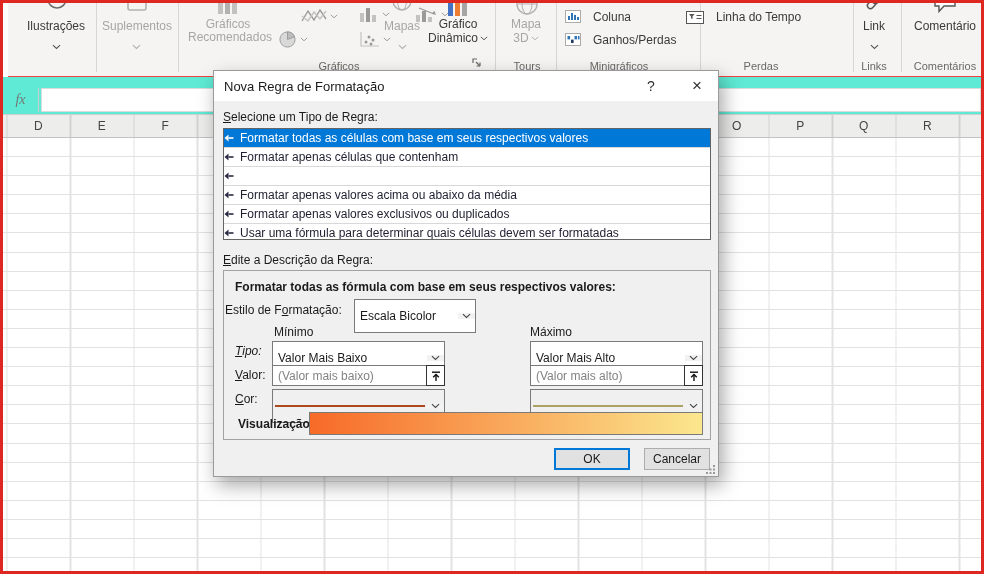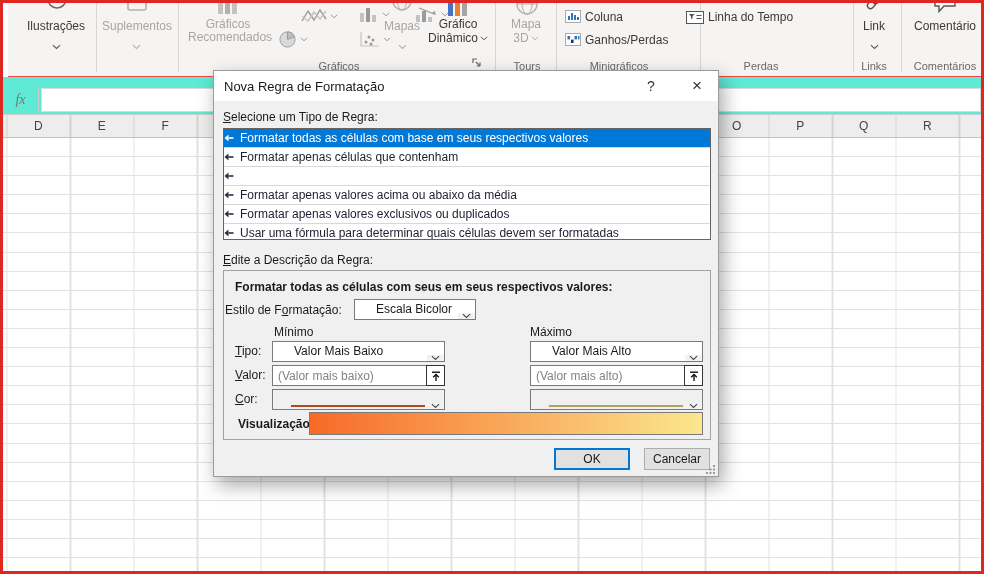--- a/index.html
+++ b/index.html
@@ -9,21 +9,21 @@
 
   
   .ribbon{position:absolute;left:8px;top:0;width:984px;height:76px;background:#f5f4f2;border-bottom:5px solid #ef4444;}
   .rb-divider{position:absolute;top:3px;bottom:4px;width:1px;background:#d8d6d4;}
   .big-btn{position:absolute;top:0;height:74px;text-align:center;}
   .big-btn .lbl{position:absolute;left:0;right:0;top:20px;line-height:13px;}
   .big-btn .lbl2{position:absolute;left:0;right:0;top:18px;line-height:13px;}
   .big-btn .chv{position:absolute;left:0;right:0;top:39px;}
   .disabled{color:#a8a6a4;}
   .grp-lbl{position:absolute;top:60px;font-size:11px;color:#6a6865;text-align:center;}
-  .small-btn{position:absolute;display:flex;align-items:center;gap:4px;height:17px;}
+  .small-btn{position:absolute;display:flex;align-items:center;gap:12px;height:17px;}
   .icon-cut{position:absolute;}
   .chev-inline{display:inline-block;vertical-align:1px;margin-left:2px;}
   .clu{position:absolute;display:flex;align-items:center;gap:3px;color:#9a9a9a;}
 
   
   .fbar{position:absolute;left:0;top:77px;width:984px;height:37px;background:#5eead4;border-bottom:1px solid #cfcfcf;}
   .fx-btn{position:absolute;left:3px;top:11px;width:35px;height:24px;border-right:1px solid #cccccc;
      display:flex;align-items:center;justify-content:center;color:#767676;
      font-family:"Liberation Serif",serif;font-style:italic;font-size:14px;}
   .f-input{position:absolute;left:41px;top:11px;right:3px;height:24px;background:#fff;border:1px solid #dadada;
@@ -55,21 +55,21 @@
   .listbox{position:absolute;left:9px;top:57px;width:488px;height:112px;background:#fff;border:1px solid #646464;box-sizing:border-box;overflow:hidden;}
   .li{position:relative;height:18px;line-height:18px;display:flex;align-items:center;gap:6px;
      color:#1e1e30;border-bottom:1px solid #d8d8d8;}
   .li:last-child{border-bottom:none;}
   .li .arr{display:flex;flex:0 0 auto;color:#2b2b45;}
   .li.sel{background:#0078d7;color:#fff;}
   .li.sel .arr{color:#fff;}
   .groupbox{position:absolute;left:9px;top:199px;width:488px;height:170px;background:#f0f0f0;border:1px solid #a2a2a2;box-sizing:border-box;}
   .g-label{position:absolute;font-size:12px;color:#1a1a1a;}
   .g-bold{font-weight:bold;}
-  .combo{position:absolute;height:21px;background:#fff;border:1px solid #7a7a7a;box-sizing:border-box;display:flex;align-items:flex-end;padding-left:16px;}
+  .combo{position:absolute;height:34px;background:#fff;border:1px solid #7a7a7a;box-sizing:border-box;display:flex;align-items:center;}
   .combo .val{flex:1;padding:0 5px;line-height:19px;white-space:nowrap;overflow:hidden;}
   .combo .dd{flex:0 0 17px;background:#f2f2f2;display:flex;align-items:center;justify-content:center;color:#444;}
   .vinput{position:absolute;height:21px;background:#fff;border:1px solid #7a7a7a;box-sizing:border-box;
      font-family:"Liberation Sans",sans-serif;font-size:12px;padding:0 5px;}
   .vinput::placeholder{color:#838383;}
   .refbtn{position:absolute;width:19px;height:21px;background:#fff;border:1px solid #333;box-sizing:border-box;
      display:flex;align-items:center;justify-content:center;}
   .swatch{margin:2px;flex:1;border:1px solid rgba(0,0,0,.3);}
   .preview-bar{position:absolute;left:85px;top:141px;width:394px;height:23px;border:1px solid #7a7a7a;box-sizing:border-box;}
   .d-btn{position:absolute;top:377px;height:22px;background:#e1e1e1;font-size:12px;color:#1a1a1a;
@@ -367,36 +367,36 @@
               <rect x="4.5" y="3.2" width="5" height="1.6" fill="currentColor"></rect>
             </svg>
           </span>
         <span>Usar uma fórmula para determinar quais células devem ser formatadas</span>
       </div>
     </div>
 
     <div class="d-label accel" style="left:9px;top:182px;">Edite a Descrição da Regra:</div>
 
     <div class="groupbox">
-      <div class="g-label g-bold" style="left:11px;top:9px;">Formatar todas as células com seus em seus respectivos valores:</div>
+      <div class="g-label g-bold" style="left:11px;top:9px;">Formatar todas as fórmula com base em seus respectivos valores:</div>
 
       <div class="g-label" style="left:1px;top:32px;"><span>Estilo de F</span><span style="text-decoration:underline;">o</span><span>rmatação:</span></div>
       <div class="combo" style="left:130px;top:28px;width:122px;">
         <span class="val">Escala Bicolor</span>
         <span class="dd">
             <svg width="9" height="6" viewBox="0 0 10 6">
               <path d="M1 1 L5 4.6 L9 1" fill="none" stroke="#444" stroke-width="1.2"></path>
             </svg>
           </span>
       </div>
 
       <div class="g-label" style="left:50px;top:54px;">Mínimo</div>
       <div class="g-label" style="left:306px;top:54px;">Máximo</div>
 
-      <div class="g-label accel" style="left:11px;top:73px;">Tipo:</div>
+      <div class="g-label accel" style="left:11px;top:73px;font-style:italic;">Tipo:</div>
       <div class="combo" style="left:48px;top:70px;width:173px;">
         <span class="val">Valor Mais Baixo</span>
         <span class="dd">
             <svg width="9" height="6" viewBox="0 0 10 6">
               <path d="M1 1 L5 4.6 L9 1" fill="none" stroke="#444" stroke-width="1.2"></path>
             </svg>
           </span>
       </div>
       <div class="combo" style="left:306px;top:70px;width:173px;">
         <span class="val">Valor Mais Alto</span>

